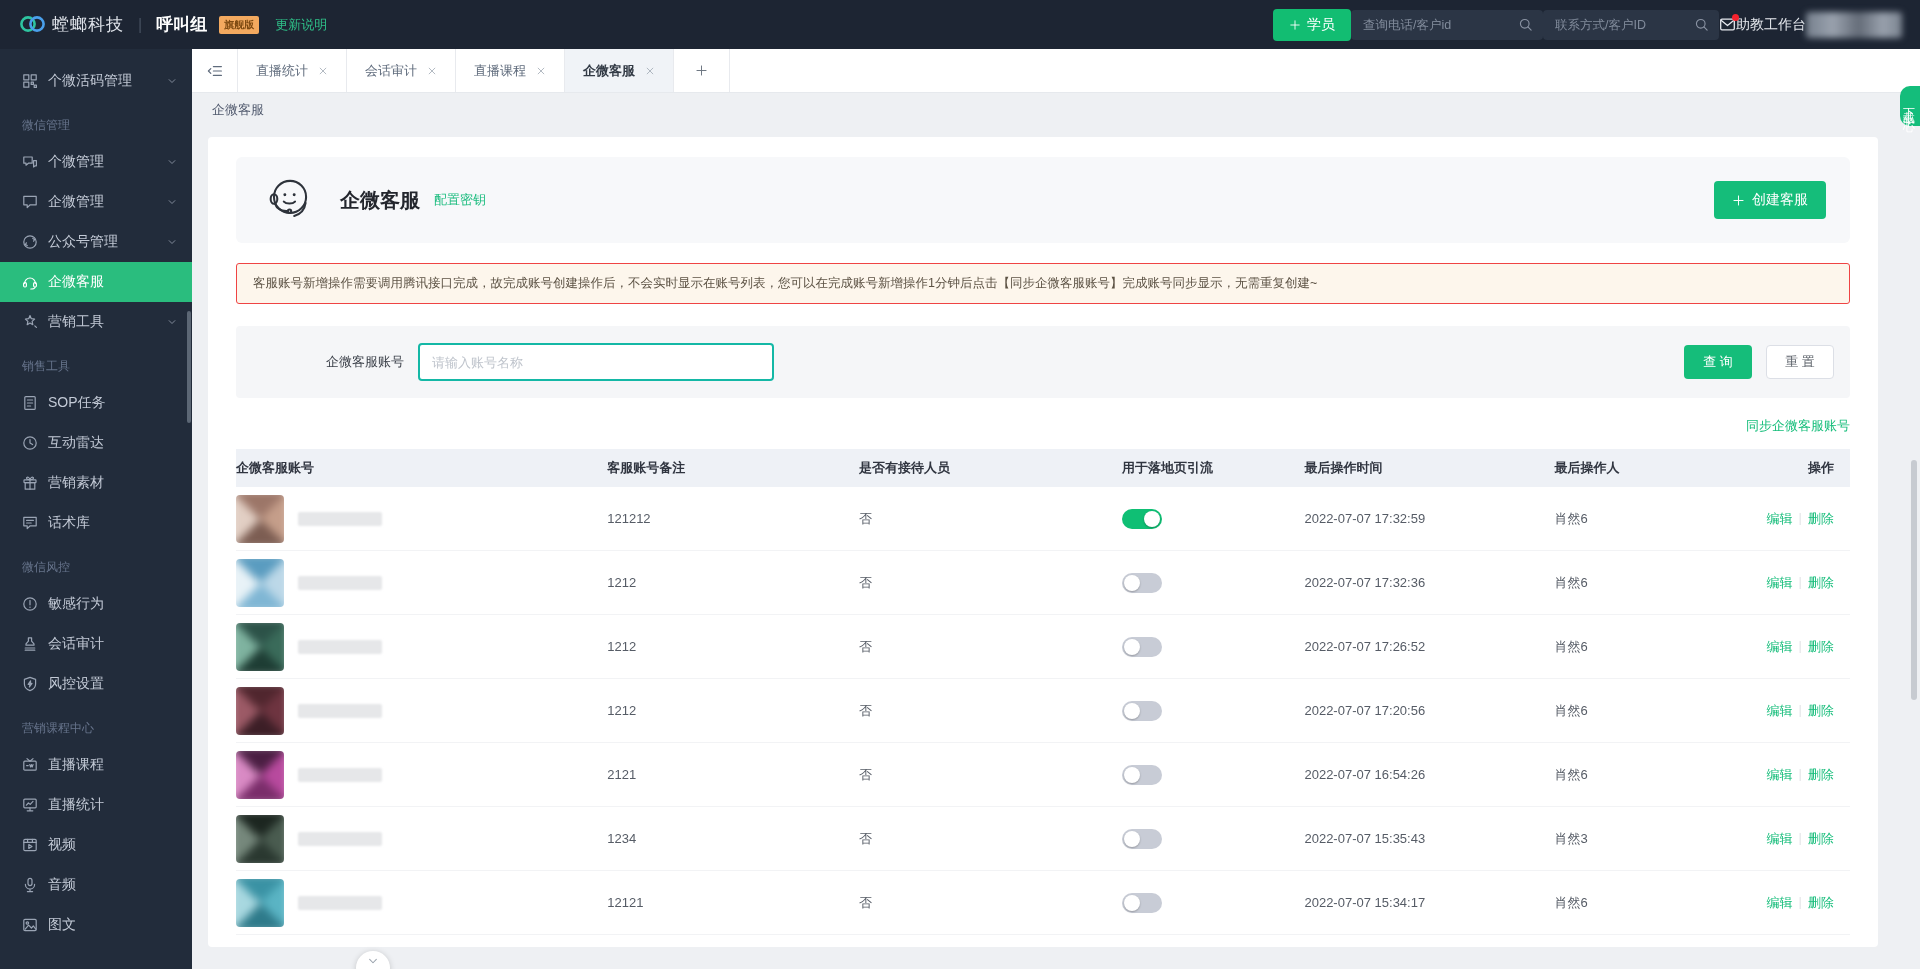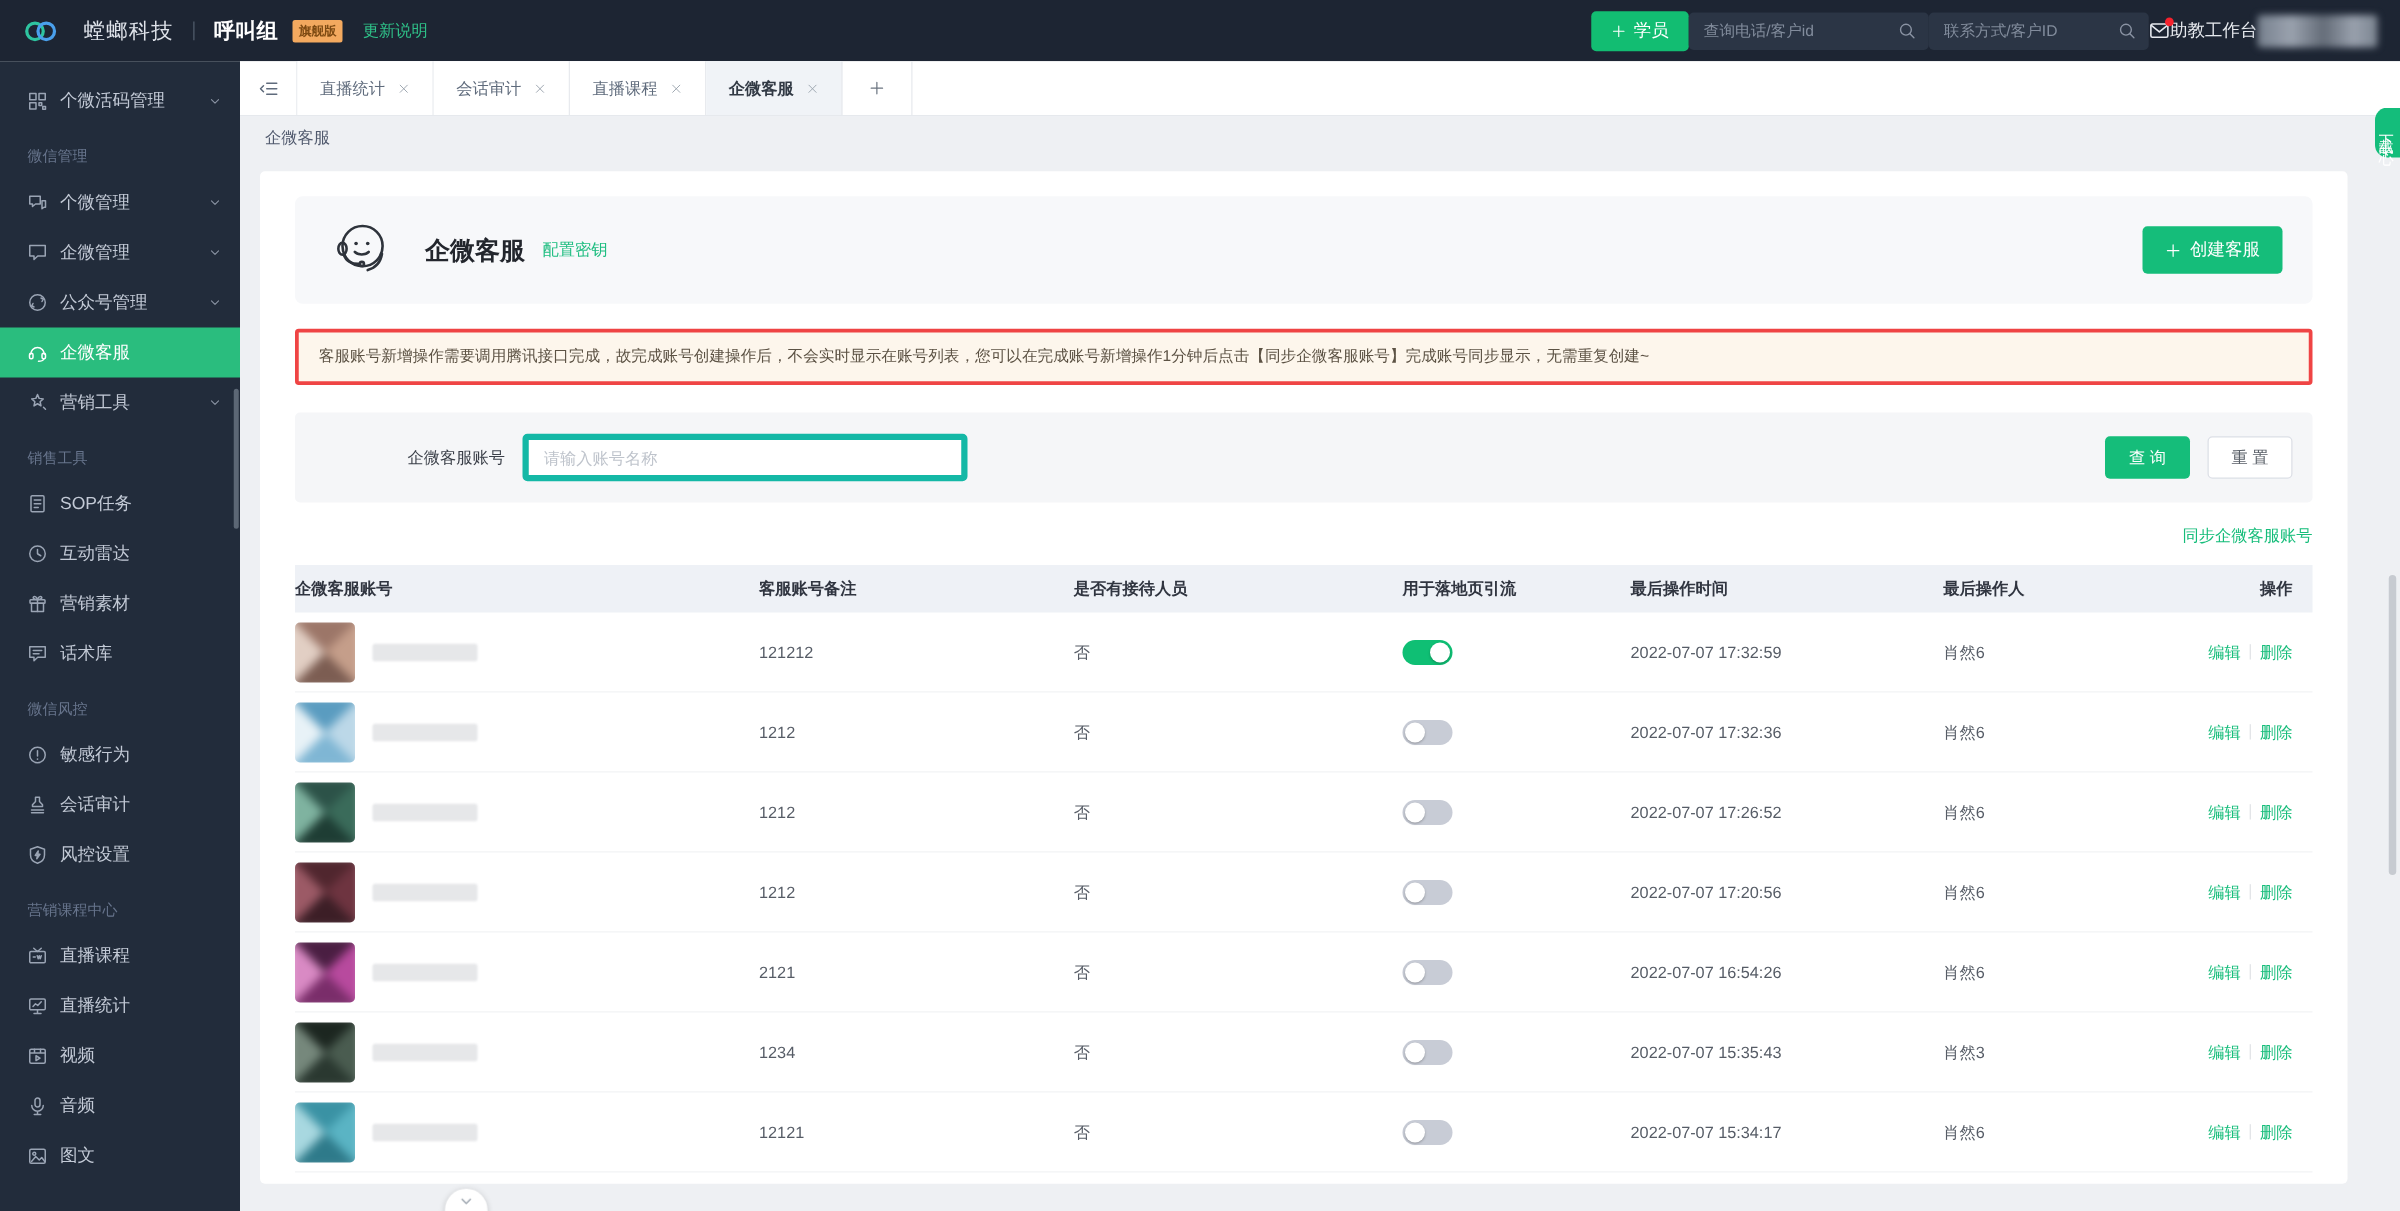--- a/index.html
+++ b/index.html
@@ -5,21 +5,21 @@
   :root{
     --accent:#15bd7a; --header-bg:#1d2533; --sidebar-bg:#222c3b;
     --toggle-on:#0fbf74; --toggle-off:#c8ccd6;
   }
   *{box-sizing:border-box; font-family:"Liberation Sans", sans-serif;}
   html,body{margin:0;width:1920px;height:969px;overflow:hidden;background:#eef0f3;}
   .app{display:flex;flex-direction:column;width:100%;height:100%;}
 
   
   header{height:49px;background:var(--header-bg);display:flex;align-items:center;padding:0 18px;gap:12px;flex-shrink:0;}
-  .logo{display:flex;align-items:center;gap:19px;}
+  .logo{display:flex;gap:4px;}
   .brand{color:#dfe3ea;font-size:17px;letter-spacing:1px;}
   .hdr-sep{color:#45505f;font-size:16px;margin:0 2px;}
   .product{color:#fff;font-size:17px;font-weight:bold;}
   .badge{background:#f3a95f;color:#7d4a12;font-size:10px;padding:2px 5px;border-radius:2px;font-weight:bold;}
   .update-link{color:#2fc189;font-size:13px;margin-left:4px;cursor:pointer;}
   .hdr-right{margin-left:auto;display:flex;align-items:center;}
   .hbtn{background:#12bd72;border:none;border-radius:4px;color:#fff;font-size:14px;padding:0 16px;height:32px;display:flex;align-items:center;gap:6px;cursor:pointer;}
   .hinput{width:192px;height:30px;background:#2b3545;border-radius:4px;display:flex;align-items:center;padding:0 10px;color:#8a93a3;}
   .hinput input{flex:1;background:transparent;border:none;outline:none;color:#aeb6c4;font-size:12.5px;min-width:0;}
   .hinput input::placeholder{color:#828c9c;}
@@ -58,26 +58,26 @@
   
   .banner{background:#f7f8fa;border-radius:6px;padding:14px 24px;display:flex;align-items:center;gap:22px;margin-bottom:20px;}
   .banner-ic{color:#2e333b;flex-shrink:0;}
   .banner-txt .t-row{display:flex;align-items:center;gap:14px;}
   .banner-txt h1{font-size:20px;color:#23262d;margin:0;font-weight:bold;}
   .cfg-link{color:#1fbd80;font-size:13px;font-weight:normal;cursor:pointer;}
   .banner-txt p{margin:9px 0 0;color:#9aa1ad;font-size:13px;}
   .create-btn{margin-left:auto;background:var(--accent);border:none;color:#fff;border-radius:4px;height:38px;padding:0 18px;font-size:14px;display:flex;align-items:center;gap:7px;cursor:pointer;flex-shrink:0;}
 
   
-  .alert{background:#fdf6ec;border:3px solid #ef4444;border-radius:3px;color:#5c5244;font-size:12.5px;padding:11px 16px;margin-bottom:22px;}
+  .alert{background:#fdf6ec;border:1px solid #ef4444;border-radius:3px;color:#5c5244;font-size:12.5px;padding:11px 16px;margin-bottom:22px;}
 
   
   .filter{background:#f5f6f8;border-radius:4px;height:72px;display:flex;align-items:center;padding:0 16px 0 90px;}
   .filter label{font-size:13px;color:#3a3f48;margin-right:14px;}
-  .filter input{width:356px;height:38px;border:5px solid #14b8a6;border-radius:4px;padding:12px 12px;font-size:13px;color:#333;outline:none;background:#fff;}
+  .filter input{width:356px;height:38px;border:2px solid #14b8a6;border-radius:4px;padding:12px 12px;font-size:13px;color:#333;outline:none;background:#fff;}
   .filter input::placeholder{color:#bfc4cc;}
   .filter .btns{margin-left:auto;display:flex;gap:14px;}
   .btn-green{width:68px;height:34px;background:var(--accent);color:#fff;border:none;border-radius:4px;font-size:13px;cursor:pointer;}
   .btn-plain{width:68px;height:34px;background:#fff;color:#5a6068;border:1px solid #dcdfe6;border-radius:4px;font-size:13px;cursor:pointer;}
 
   .sync-row{text-align:right;margin:18px 0 14px;}
   .sync-link{color:var(--accent);font-size:13px;cursor:pointer;}
 
   
   .grid7{display:grid;grid-template-columns:23% 15.6% 16.3% 11.3% 15.5% 11.5% minmax(0,1fr);align-items:center;}

